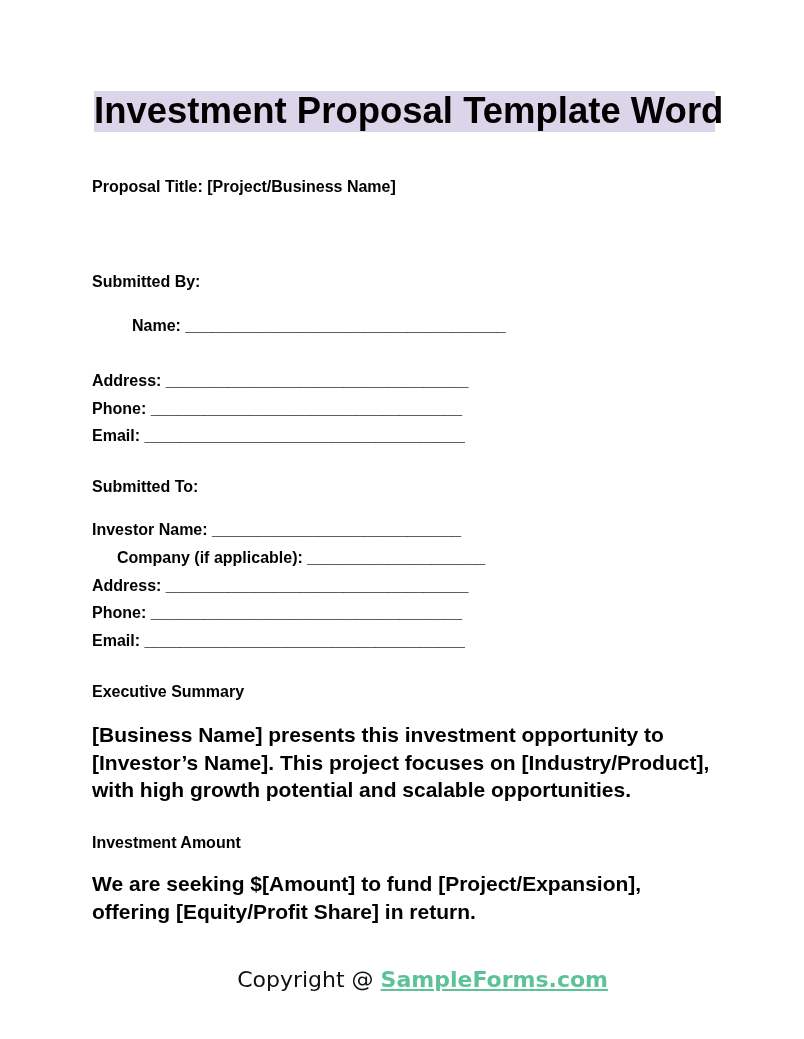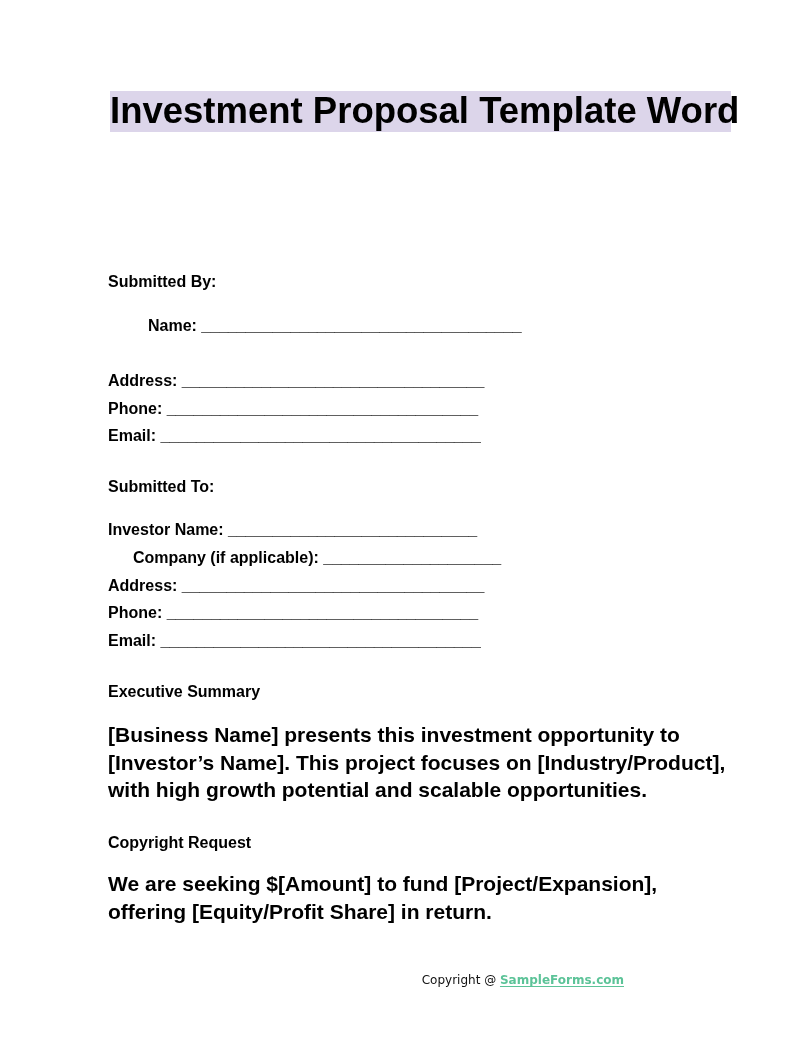--- a/index.html
+++ b/index.html
@@ -10,21 +10,21 @@
     body {
       width: 804px;
       height: 1039px;
       position: relative;
       overflow: hidden;
       font-family: "Liberation Sans", sans-serif;
       color: #000000;
     }
     .page {
       position: absolute;
-      left: 16px; top: 0;
+      left: 0; top: 0;
       width: 696px; height: 1039px;
     }
     .title-wrap {
       position: absolute;
       left: 94px;
       top: 91px;
       width: 621px;
       height: 41px;
       background: #dcd5ea;
     }
@@ -54,40 +54,41 @@
       width: 630px;
       font-weight: bold;
       font-size: 21px;
       line-height: 27.5px;
     }
     .footer {
       position: absolute;
       right: 88px;
       top: 969px;
       font-family: "DejaVu Sans", sans-serif;
-      font-size: 12px;
+      font-size: 22px;
       line-height: 22px;
       white-space: nowrap;
       color: #111111;
     }
     .footer .brand {
       color: #5cc398;
       font-weight: bold;
       text-decoration: underline;
       text-underline-offset: 2px;
     }
   </style>
 </head>
 <body>
 
 <div class="page">
 
   <div class="title-wrap"></div>
   <div class="title">Investment Proposal Template Word</div>
 
+  <div class="line" style="top:177px;">Proposal Title: [Project/Business Name]</div>
 
 
   <div class="line" style="top:272px;">Submitted By:</div>
 
   <div class="line" style="top:316px;margin-left:40px;">
     <span>Name:</span>
     <span>____________________________________</span>
   </div>
   <div class="line" style="top:371px;">
     <span>Address:</span>
@@ -121,20 +122,20 @@
     <span>___________________________________</span>
   </div>
   <div class="line" style="top:631px;">
     <span>Email:</span>
     <span>____________________________________</span>
   </div>
 
   <div class="line" style="top:682px;">Executive Summary</div>
   <div class="para" style="top:721px;">[Business Name] presents this investment opportunity to [Investor’s Name]. This project focuses on [Industry/Product], with high growth potential and scalable opportunities.</div>
 
-  <div class="line" style="top:833px;">Copyright Request</div>
+  <div class="line" style="top:833px;">Investment Amount</div>
   <div class="para" style="top:870px;">We are seeking $[Amount] to fund [Project/Expansion], offering [Equity/Profit Share] in return.</div>
 
   <div class="footer">
     <span>Copyright @ </span><span class="brand">SampleForms.com</span>
   </div>
 
 </div>
 
 </body></html>

